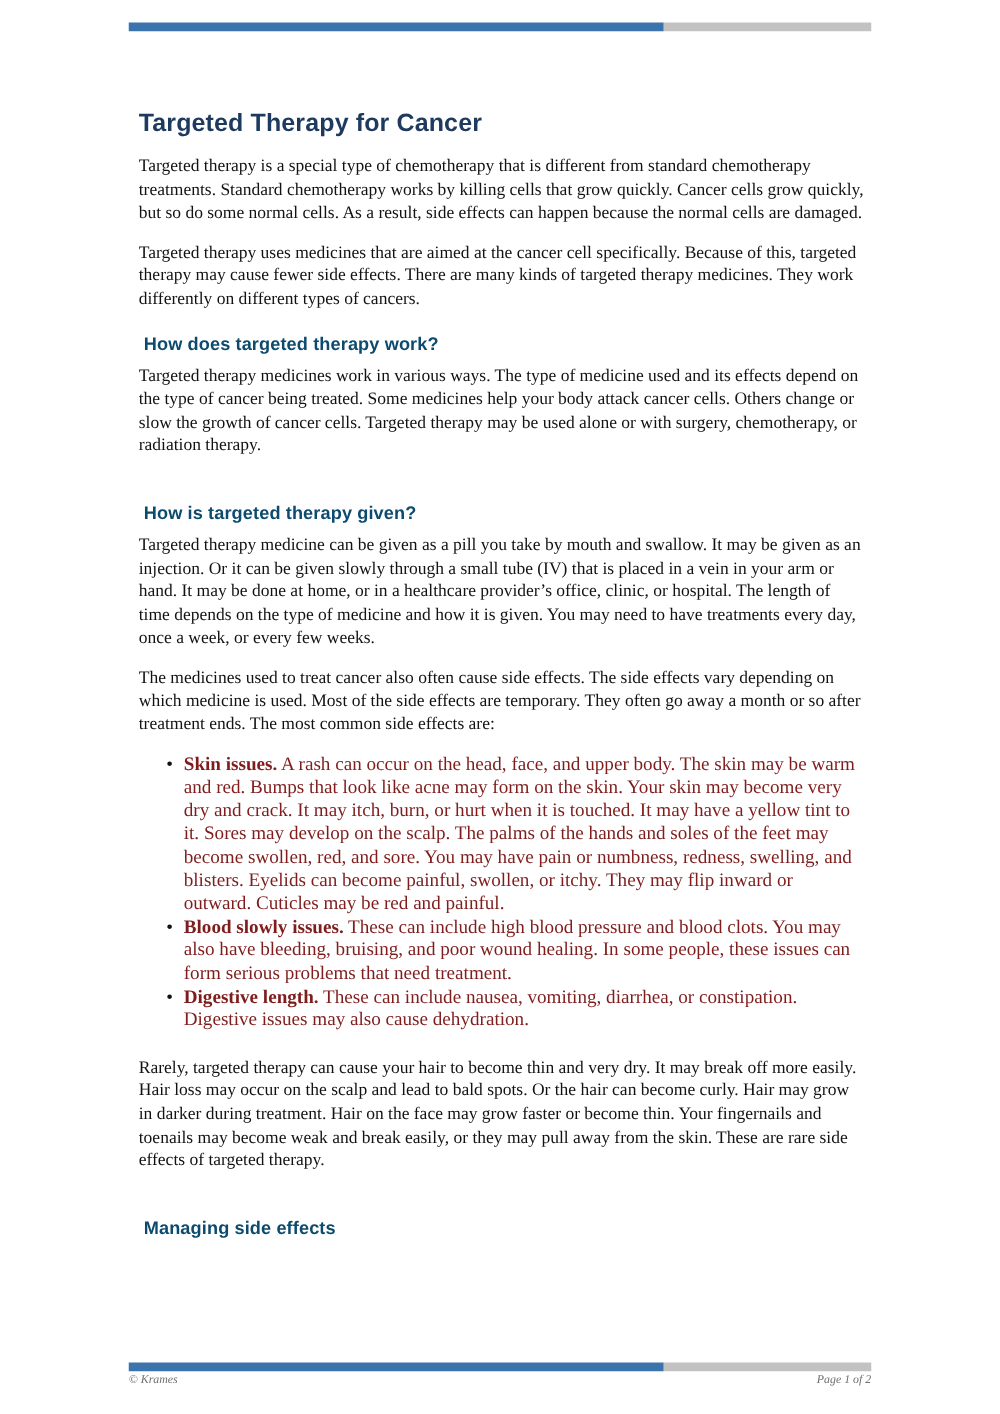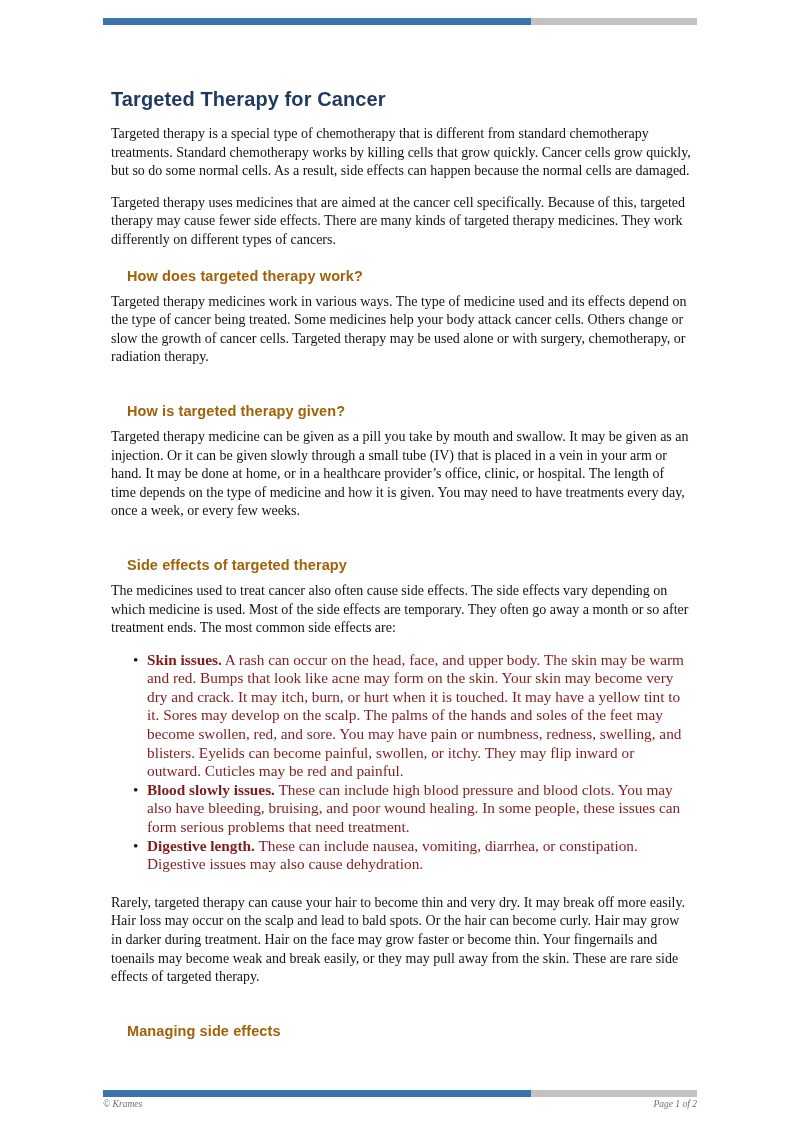--- a/index.html
+++ b/index.html
@@ -57,22 +57,22 @@
     font-weight: bold;
     color: #1f3a5f;
     margin: 0 0 14px 0;
     letter-spacing: 0.1px;
   }
 
   h2.section-head {
     font-family: "Liberation Sans", sans-serif;
     font-size: 14.5px;
     font-weight: bold;
-    color: #a16207;
-    margin: 18px 0 9px 16px;
+    color: #0c4a6e;
+    margin: 18px 0 9px 4px;
     letter-spacing: 0.1px;
   }
   h2.section-head.extra-gap { margin-top: 36px; }
 
   p.body {
     font-family: "Liberation Serif", serif;
     font-size: 14px;
     line-height: 18.6px;
     color: #121212;
     margin: 0 0 13px 0;
@@ -140,21 +140,20 @@
     <p class="body">Targeted therapy uses medicines that are aimed at the cancer cell specifically. Because of this, targeted therapy may cause fewer side effects. There are many kinds of targeted therapy medicines. They work differently on different types of cancers.</p>
 
     <h2 class="section-head">How does targeted therapy work?</h2>
 
     <p class="body">Targeted therapy medicines work in various ways. The type of medicine used and its effects depend on the type of cancer being treated. Some medicines help your body attack cancer cells. Others change or slow the growth of cancer cells. Targeted therapy may be used alone or with surgery, chemotherapy, or radiation therapy.</p>
 
     <h2 class="section-head extra-gap">How is targeted therapy given?</h2>
 
     <p class="body">Targeted therapy medicine can be given as a pill you take by mouth and swallow. It may be given as an injection. Or it can be given slowly through a small tube (IV) that is placed in a vein in your arm or hand. It may be done at home, or in a healthcare provider’s office, clinic, or hospital. The length of time depends on the type of medicine and how it is given. You may need to have treatments every day, once a week, or every few weeks.</p>
 
-    <h2 class="section-head extra-gap">Side effects of targeted therapy</h2>
 
     <p class="body">The medicines used to treat cancer also often cause side effects. The side effects vary depending on which medicine is used. Most of the side effects are temporary. They often go away a month or so after treatment ends. The most common side effects are:</p>
 
     <ul class="bullets">
       <li>
         <span class="lead-in">Skin issues.</span><span> A rash can occur on the head, face, and upper body. The skin may be warm and red. Bumps that look like acne may form on the skin. Your skin may become very dry and crack. It may itch, burn, or hurt when it is touched. It may have a yellow tint to it. Sores may develop on the scalp. The palms of the hands and soles of the feet may become swollen, red, and sore. You may have pain or numbness, redness, swelling, and blisters. Eyelids can become painful, swollen, or itchy. They may flip inward or outward. Cuticles may be red and painful.</span>
       </li>
       <li>
         <span class="lead-in">Blood slowly issues.</span><span> These can include high blood pressure and blood clots. You may also have bleeding, bruising, and poor wound healing. In some people, these issues can form serious problems that need treatment.</span>
       </li>

